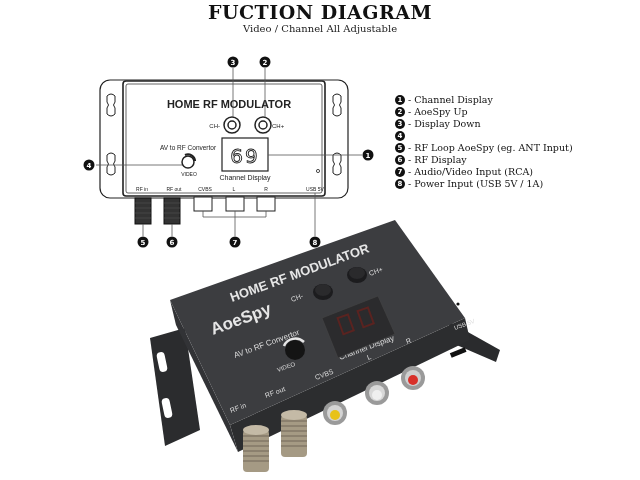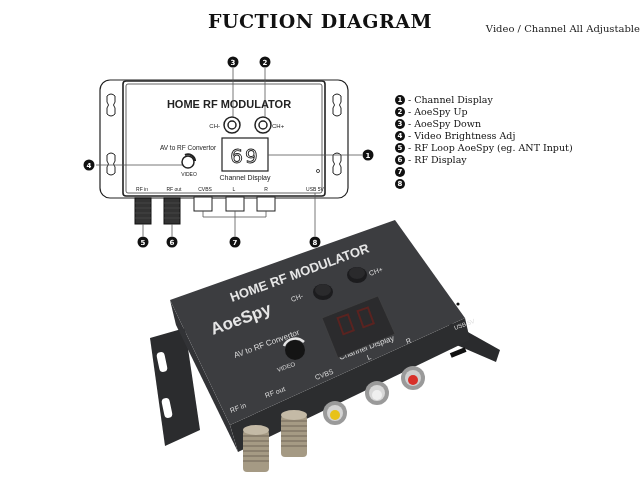--- a/index.html
+++ b/index.html
@@ -1,25 +1,25 @@
 <!DOCTYPE html>
 <html><head>
 <meta charset="utf-8">
 <style>
   * { box-sizing: border-box; margin: 0; padding: 0; }
   html, body { width: 640px; height: 480px; background: #ffffff; overflow: hidden; }
   body { position: relative; font-family: "Liberation Sans", sans-serif; color: #111; }
 
   .title {
-    position: absolute; left: 0; top: 9px; width: 640px; text-align: center;
+    position: absolute; left: 0; top: 0; width: 640px; text-align: center;
     font-family: "DejaVu Serif", serif; font-weight: bold; font-size: 19px;
     letter-spacing: 0.5px; color: #111; line-height: 24px;
   }
   .subtitle {
-    position: absolute; left: 0; top: 22px; width: 640px; text-align: right;
+    position: absolute; left: 0; top: 22px; width: 640px; text-align: center;
     font-family: "DejaVu Serif", serif; font-size: 10px; color: #222; line-height: 14px;
   }
 
   
   .schem { position: absolute; left: 0; top: 0; width: 640px; height: 260px; }
 
   .legend { position: absolute; left: 395px; top: 94px; }
   .legend-item { display: flex; align-items: center; height: 12px; margin-bottom: 0; line-height: 12px; }
   .badge {
     display: inline-flex; width: 10px; height: 10px; border-radius: 50%;
@@ -159,39 +159,40 @@
   <div class="legend-item">
     <span class="badge">1</span>
     <span class="legend-text">- Channel Display</span>
   </div>
   <div class="legend-item">
     <span class="badge">2</span>
     <span class="legend-text">- AoeSpy Up</span>
   </div>
   <div class="legend-item">
     <span class="badge">3</span>
-    <span class="legend-text">- AoeSpy Down</span>
+    <span class="legend-text">- Display Down</span>
   </div>
   <div class="legend-item">
     <span class="badge">4</span>
-    <span class="legend-text">- Video Brightness Adj</span>
   </div>
   <div class="legend-item">
     <span class="badge">5</span>
     <span class="legend-text">- RF Loop AoeSpy (eg. ANT Input)</span>
   </div>
   <div class="legend-item">
     <span class="badge">6</span>
     <span class="legend-text">- RF Display</span>
   </div>
   <div class="legend-item">
     <span class="badge">7</span>
+    <span class="legend-text">- Audio/Video Input (RCA)</span>
   </div>
   <div class="legend-item">
     <span class="badge">8</span>
+    <span class="legend-text">- Power Input (USB 5V / 1A)</span>
   </div>
 </div>
 
 <svg class="photo" viewBox="140 215 360 265" xmlns="http://www.w3.org/2000/svg">
 
   <polygon points="450,322 500,350 496,362 445,340" fill="#2a2b2d"></polygon>
 
   <polygon points="150,338 185,328 200,430 165,446" fill="#2b2c2e"></polygon>
   <g fill="#fff">
     <rect x="158" y="352" width="8" height="20" rx="4" transform="rotate(-12 162 362)"></rect>

